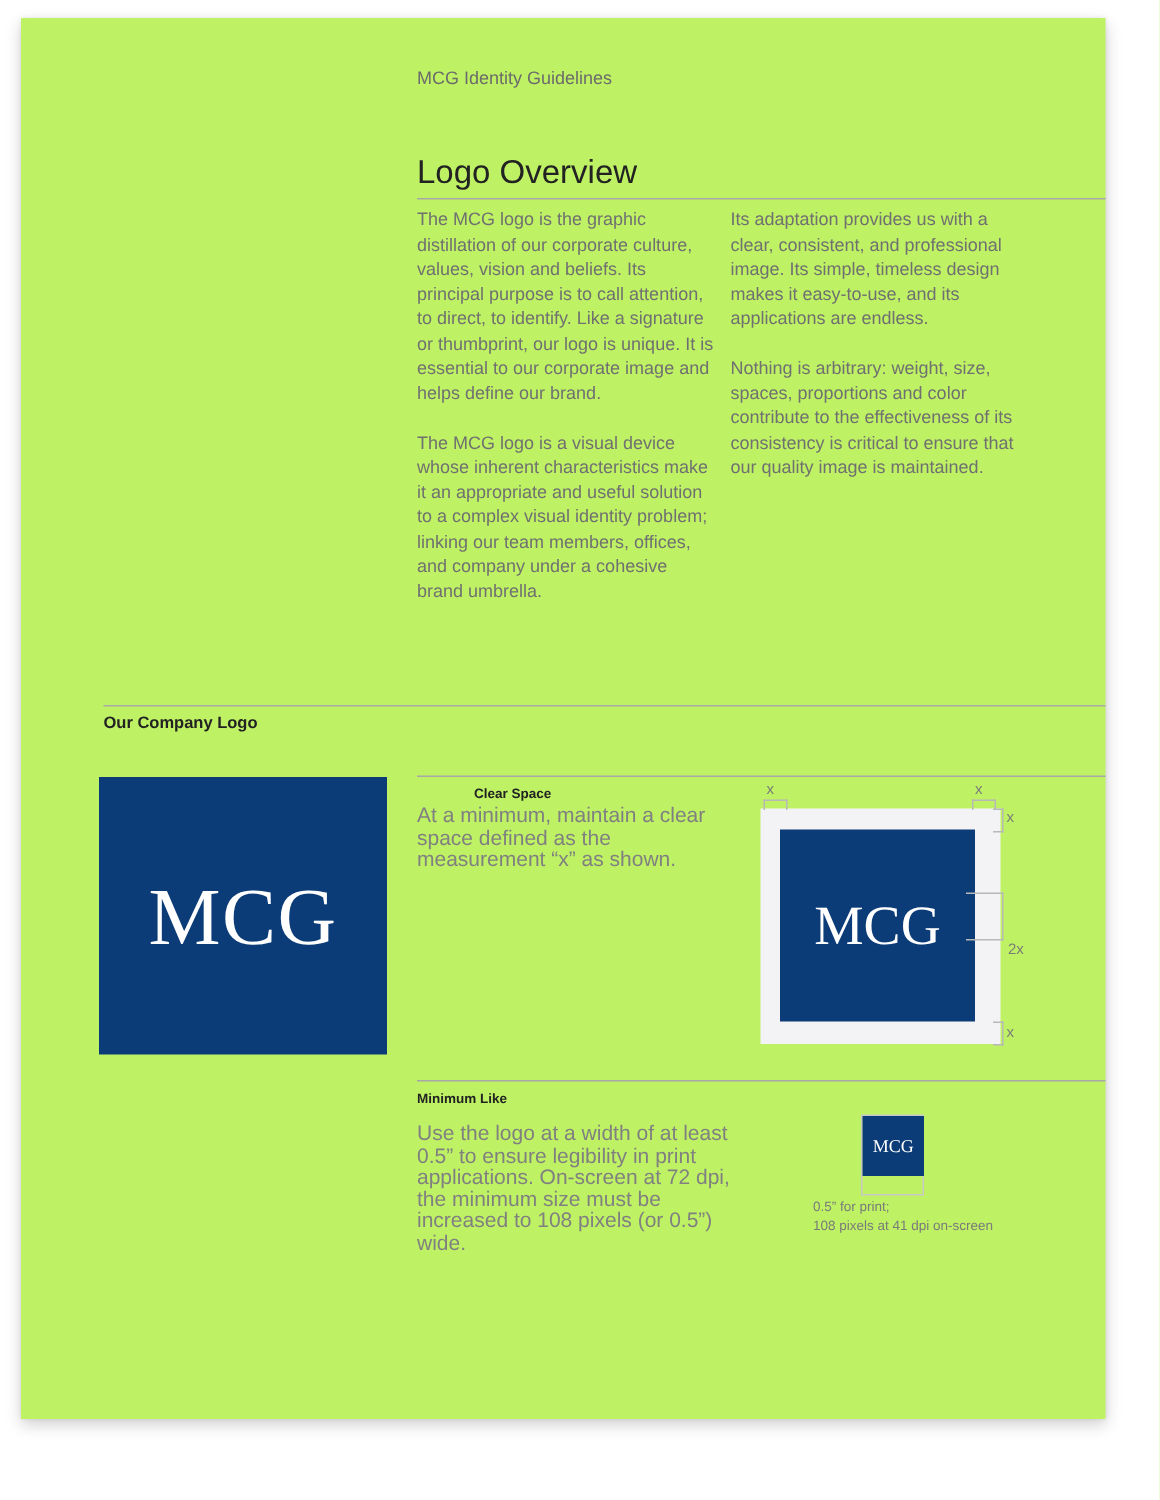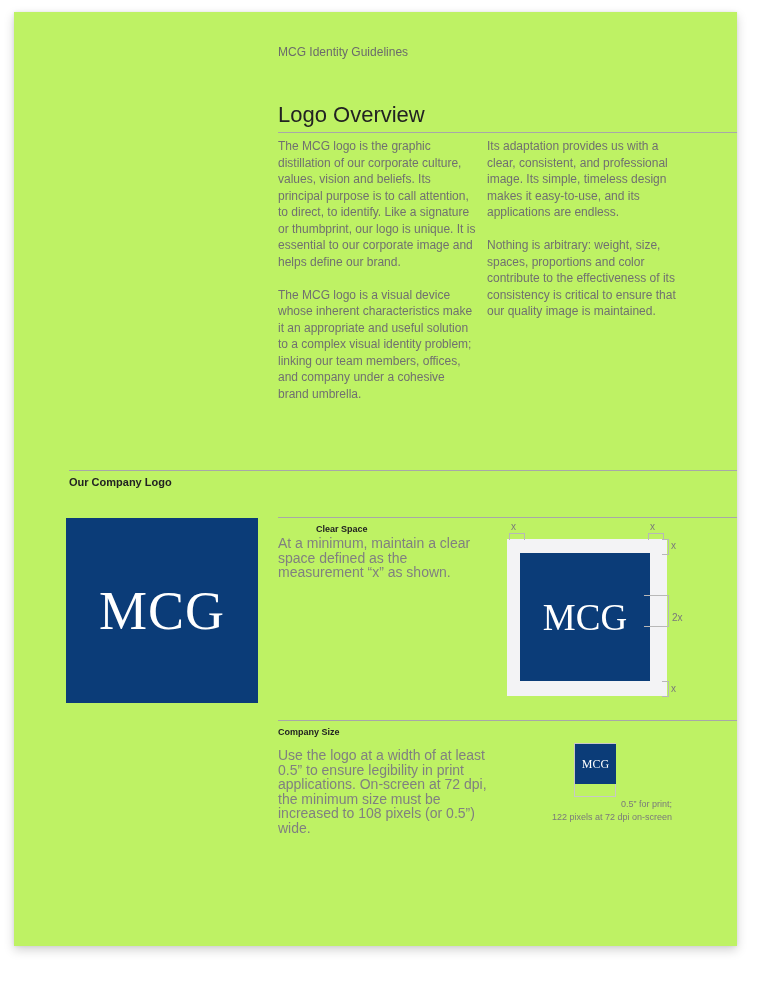--- a/index.html
+++ b/index.html
@@ -18,21 +18,21 @@
   .sub-title { font-size:9px; font-weight:bold; color:#222; }
   .sub-text { font-size:14px; line-height:14.5px; color:#808080; width:215px; }
   .clear-bg { left:493px; top:527px; width:160px; height:157px; background:#f3f3f5; }
   .logo-mid { left:506px; top:541px; width:130px; height:128px; background:#0b3c78; color:#fff;
               font-family:"Liberation Serif", serif; font-size:37px; display:flex; align-items:center; justify-content:center; }
   .bracket { position:absolute; border:1px solid #b8b8b8; }
   .mark { position:absolute; font-size:10px; color:#7a7a7a; }
   .logo-small { left:561px; top:732px; width:41px; height:40px; background:#0b3c78; color:#fff;
                 font-family:"Liberation Serif", serif; font-size:12px; display:flex; align-items:center; justify-content:center; }
   .logo-small-box { left:560px; top:731px; width:42px; height:54px; border:1px solid #c8c8c8; box-sizing:border-box; }
-  .caption { left:512px; top:786px; width:146px; text-align:right; font-size:9px; line-height:13px; color:#7a7a7a; }
+  .caption { left:528px; top:786px; width:146px; text-align:left; font-size:9px; line-height:13px; color:#7a7a7a; }
 </style>
 </head>
 <body>
 
 <div class="page">
   <div class="abs running-head">MCG Identity Guidelines</div>
   <div class="abs title">Logo Overview</div>
   <div class="rule" style="left:264px; top:120px; width:459px;"></div>
 
   <div class="abs body-col" style="left:264px; top:126px;">
@@ -56,27 +56,27 @@
   <div class="abs clear-bg"></div>
   <div class="abs logo-mid">MCG</div>
 
   <div class="bracket" style="left:495px; top:521px; width:14px; height:6px; border-bottom:none;"></div>
   <div class="mark" style="left:497px; top:509px;">x</div>
   <div class="bracket" style="left:634px; top:521px; width:14px; height:6px; border-bottom:none;"></div>
   <div class="mark" style="left:636px; top:509px;">x</div>
   <div class="bracket" style="left:648px; top:527px; width:6px; height:14px; border-left:none;"></div>
   <div class="mark" style="left:657px; top:528px;">x</div>
   <div class="bracket" style="left:630px; top:583px; width:24px; height:30px; border-left:none;"></div>
-  <div class="mark" style="left:658px; top:600px;text-align:right;">2x</div>
+  <div class="mark" style="left:658px; top:616px;text-align:right;">2x</div>
   <div class="bracket" style="left:648px; top:669px; width:6px; height:14px; border-left:none;"></div>
   <div class="mark" style="left:657px; top:671px;">x</div>
 
   <div class="rule" style="left:264px; top:708px; width:459px;"></div>
-  <div class="abs sub-title" style="left:264px; top:715px;">Company Size</div>
+  <div class="abs sub-title" style="left:264px; top:715px;">Minimum Like</div>
   <div class="abs sub-text" style="left:264px; top:736px;">Use the logo at a width of at least 0.5” to ensure legibility in print applications. On-screen at 72 dpi, the minimum size must be increased to 108 pixels (or 0.5”) wide.</div>
 
   <div class="abs logo-small-box"></div>
   <div class="abs logo-small">MCG</div>
   <div class="abs caption">
     <div>0.5” for print;</div>
-    <div>122 pixels at 72 dpi on-screen</div>
+    <div>108 pixels at 41 dpi on-screen</div>
   </div>
 </div>
 
 </body></html>

